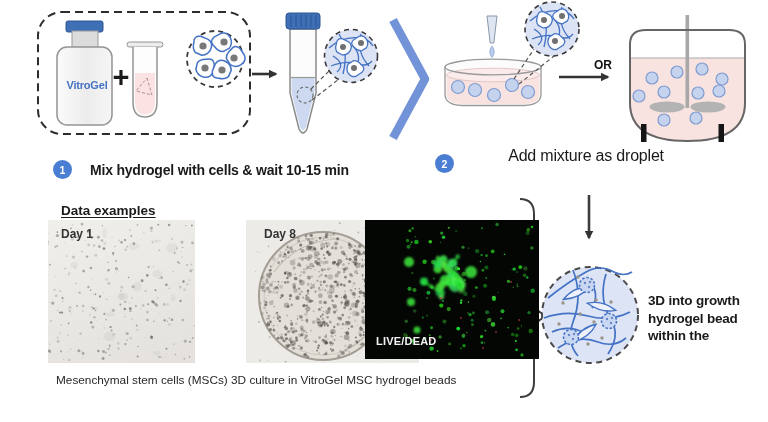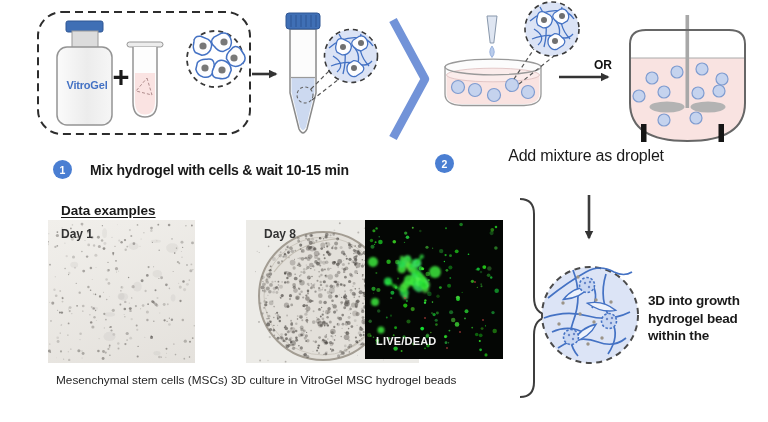--- a/index.html
+++ b/index.html
@@ -12,21 +12,21 @@
   .badge{width:19px;height:19px;border-radius:50%;background:#4a7ed2;color:#fff;font-size:10.5px;font-weight:bold;display:flex;align-items:center;justify-content:center;}
   .badge1{left:53px;top:160px;}
   .badge2{left:435px;top:154px;}
   .step1-label{left:82px;top:162px;font-size:14px;font-weight:bold;letter-spacing:-.2px;padding-left:8px;}
   .step2-label{left:455px;top:147px;width:262px;text-align:center;font-size:16px;font-weight:normal;line-height:17px;letter-spacing:-.2px;}
   .or-label{left:570px;top:58px;font-size:12px;font-weight:bold;color:#111;margin-left:24px;}
   .data-heading{left:61px;top:196px;font-size:13.5px;font-weight:bold;text-decoration:underline;text-underline-offset:2px;margin-top:7px;}
   .micro{overflow:hidden;}
   .img1{left:48px;top:220px;width:147px;height:143px;background:linear-gradient(160deg,#f1efeb,#e4e1dc);}
   .img2{left:208px;top:220px;width:173px;height:143px;background:#ecebe7;margin-left:38px;}
-  .img3{left:365px;top:220px;width:138px;height:139px;background:#040604;}
+  .img3{left:365px;top:220px;width:138px;height:139px;background:#040604;padding-left:36px;}
   .day-label{left:13px;top:7px;font-size:12px;font-weight:bold;color:#333;}
   .live-label{left:11px;top:115px;font-size:11px;font-weight:bold;color:#f2f2f2;letter-spacing:.2px;}
   .caption{left:50px;top:373px;font-size:11.8px;color:#262626;margin-left:6px;}
   .result-label{left:648px;top:292px;font-size:13.5px;font-weight:bold;line-height:17.5px;letter-spacing:-.2px;}
 </style>
 </head>
 <body>
 
 <div class="canvas">
 

